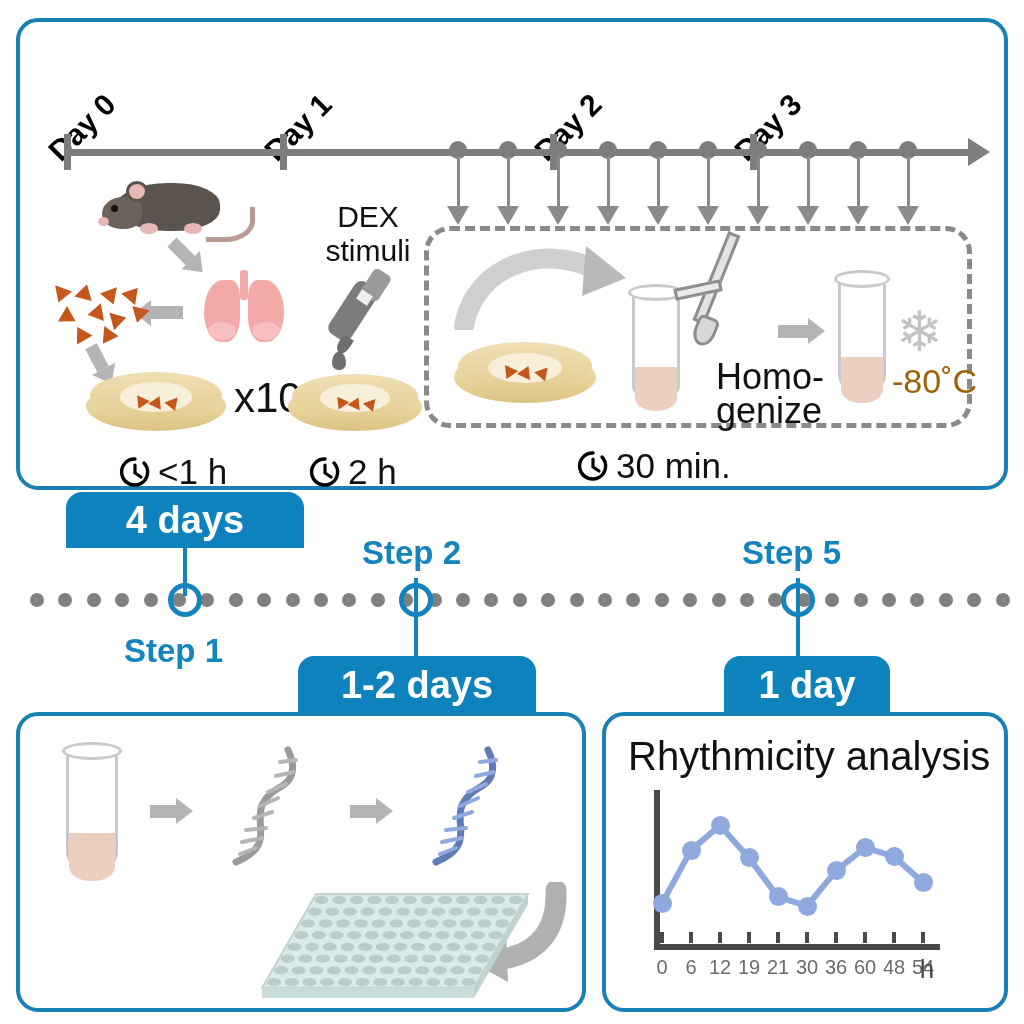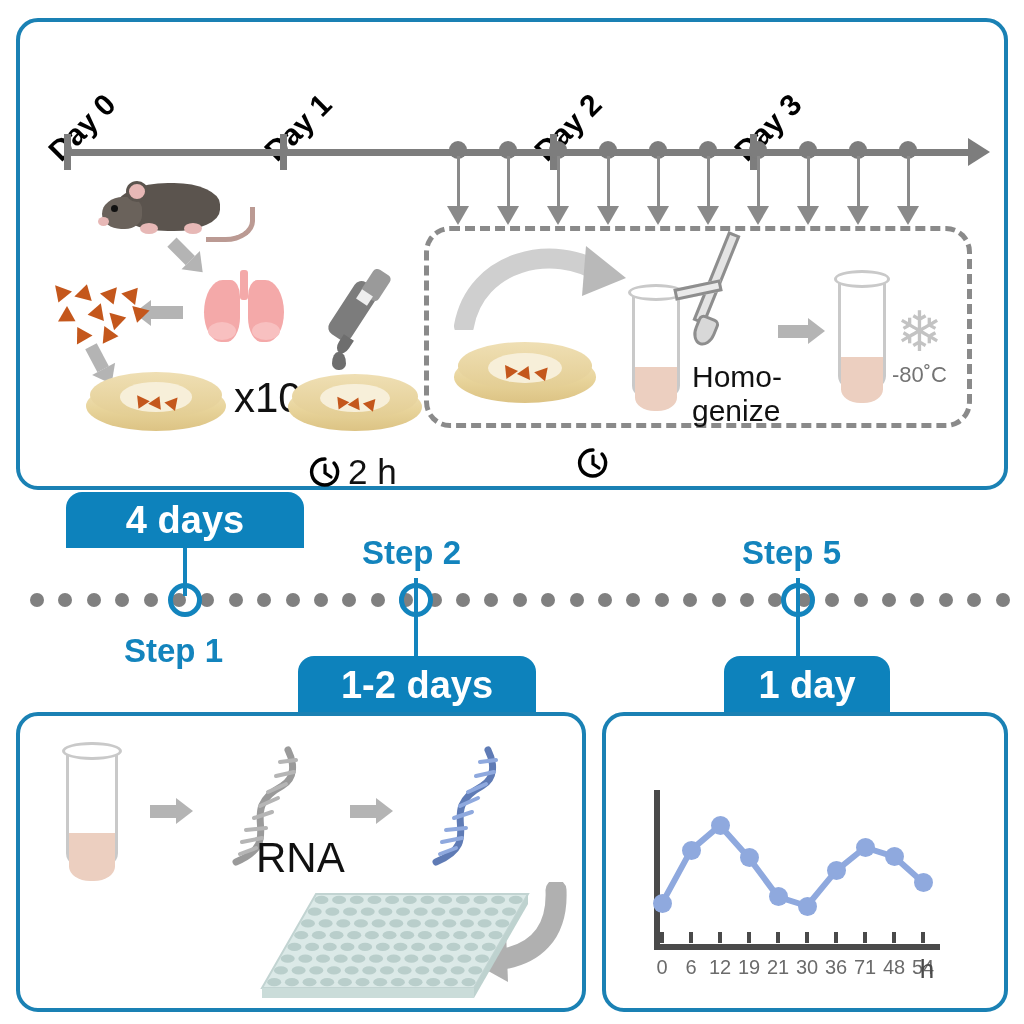--- a/index.html
+++ b/index.html
@@ -182,20 +182,24 @@
   <div class="dish" style="left:66px;top:350px;width:140px;height:64px;">
     <div class="rim"></div>
       <div class="top"></div>
       <div class="med"></div>
     <div class="frag" style="left:46px;top:24px;transform:rotate(205deg) scale(.78);"></div>
     <div class="frag" style="left:62px;top:22px;transform:rotate(25deg) scale(.78);"></div>
     <div class="frag" style="left:78px;top:26px;transform:rotate(160deg) scale(.78);"></div>
   </div>
   <div class="txt" style="left:214px;top:352px;font-size:42px;">x10</div>
 
+  <div class="txt dex" style="left:288px;top:178px;width:120px;">
+    <span>DEX</span><br>
+    <span>stimuli</span>
+  </div>
 
   <div style="position:absolute;left:306px;top:248px;width:84px;height:96px;">
     <div style="position:absolute;left:14px;top:10px;width:26px;height:62px;background:#7c7c7c;border-radius:8px;transform:rotate(33deg);transform-origin:center;"></div>
     <div style="position:absolute;left:40px;top:0px;width:20px;height:30px;background:#9a9a9a;border-radius:5px;transform:rotate(33deg);"></div>
     <div style="position:absolute;left:32px;top:22px;width:13px;height:11px;background:#eee;transform:rotate(33deg);"></div>
     <div style="position:absolute;left:12px;top:66px;width:12px;height:18px;background:#6e6e6e;border-radius:0 0 50% 50%;transform:rotate(33deg);"></div>
     <div style="position:absolute;left:6px;top:82px;width:14px;height:18px;background:#6e6e6e;border-radius:50% 50% 50% 50%/70% 70% 40% 40%;"></div>
   </div>
 
   <div class="dish" style="left:268px;top:352px;width:134px;height:62px;">
@@ -226,55 +230,65 @@
   <div class="tube" style="left:612px;top:262px;width:48px;height:130px;">
     <div class="body"></div>
       <div class="fill"></div>
       <div class="cap"></div>
   </div>
   <div style="position:absolute;left:660px;top:208px;width:70px;height:130px;">
     <div style="position:absolute;left:30px;top:0px;width:13px;height:96px;background:#e4e4e4;border:3px solid #8e8e8e;box-sizing:border-box;transform:rotate(22deg);"></div>
     <div style="position:absolute;left:14px;top:86px;width:22px;height:30px;background:#d8d8d8;border:3px solid #8e8e8e;box-sizing:border-box;border-radius:6px 6px 50% 50%;transform:rotate(22deg);"></div>
     <div style="position:absolute;left:-6px;top:54px;width:48px;height:12px;background:#eaeaea;border:3px solid #8e8e8e;box-sizing:border-box;transform:rotate(-12deg);"></div>
   </div>
-  <div class="txt" style="left:672px;top:338px;font-size:30px;line-height:34px;text-align:left;">
+  <div class="txt" style="left:696px;top:338px;font-size:36px;line-height:34px;text-align:left;">
     <span>Homo-</span><br>
     <span>genize</span>
   </div>
 
   <div class="garrow" style="left:758px;top:296px;">
     <div class="shaft" style="width:30px;"></div>
       <div class="head"></div>
   </div>
 
   <div class="tube" style="left:818px;top:248px;width:48px;height:136px;">
     <div class="body"></div>
       <div class="fill"></div>
       <div class="cap"></div>
   </div>
 
   <div style="position:absolute;left:876px;top:282px;font-size:56px;color:#c3c3c3;line-height:1;">❄</div>
-  <div class="txt" style="left:872px;top:340px;font-size:22px;color:#737373;">-80˚C</div>
-
+  <div class="txt" style="left:872px;top:340px;font-size:34px;color:#a16207;">-80˚C</div>
+
+  <div class="timing" style="left:98px;top:430px;">
+    <span class="clock">
+      <svg viewBox="0 0 34 34" width="34" height="34">
+          <path d="M17 4 A13 13 0 1 0 26 8" stroke="#000" stroke-width="3.4" fill="none" stroke-linecap="round"></path>
+          <path d="M17 10 v8 l6 4" stroke="#000" stroke-width="3.2" fill="none" stroke-linecap="round"></path>
+        </svg>
+    </span>
+    <span>&lt;1 h</span>
+  </div>
   <div class="timing" style="left:288px;top:430px;">
     <span class="clock">
       <svg viewBox="0 0 34 34" width="34" height="34">
           <path d="M17 4 A13 13 0 1 0 26 8" stroke="#000" stroke-width="3.4" fill="none" stroke-linecap="round"></path>
           <path d="M17 10 v8 l6 4" stroke="#000" stroke-width="3.2" fill="none" stroke-linecap="round"></path>
         </svg>
     </span>
     <span>2 h</span>
   </div>
   <div class="timing" style="left:556px;top:424px;">
     <span class="clock">
       <svg viewBox="0 0 34 34" width="34" height="34">
           <path d="M17 4 A13 13 0 1 0 26 8" stroke="#000" stroke-width="3.4" fill="none" stroke-linecap="round"></path>
           <path d="M17 10 v8 l6 4" stroke="#000" stroke-width="3.2" fill="none" stroke-linecap="round"></path>
         </svg>
     </span>
+    <span>30 min.</span>
   </div>
 </div>
 
 <div id="track-dots">
     <div class="track-dot" style="left: 30px; top: 593px;"></div>
     <div class="track-dot" style="left: 58.4px; top: 593px;"></div>
     <div class="track-dot" style="left: 86.8px; top: 593px;"></div>
     <div class="track-dot" style="left: 115.2px; top: 593px;"></div>
     <div class="track-dot" style="left: 143.6px; top: 593px;"></div>
     <div class="track-dot" style="left: 172px; top: 593px;"></div>
@@ -342,21 +356,20 @@
       <path d="M24,112 L40,106"></path>
         <path d="M26,100 L46,96"></path>
         <path d="M30,88 L50,86"></path>
       <path d="M38,76 L56,70"></path>
         <path d="M44,64 L62,56"></path>
         <path d="M52,50 L70,42"></path>
       <path d="M60,34 L78,30"></path>
         <path d="M64,20 L80,18"></path>
     </g>
   </svg>
-  <div class="bigtxt" style="left:236px;top:118px;">RNA</div>
 
   <div class="garrow" style="left:330px;top:82px;">
     <div class="shaft" style="width:26px;"></div>
       <div class="head"></div>
   </div>
 
   <svg class="helix" style="left:396px;top:26px;width:90px;height:126px;" viewBox="0 0 90 126">
     <path d="M20,120 C72,98 18,70 66,44 C80,36 78,20 72,8" stroke="#5f7bb5" stroke-width="7" fill="none" stroke-linecap="round"></path>
     <g stroke="#8fa9de" stroke-width="4" stroke-linecap="round">
       <path d="M24,112 L40,106"></path>
@@ -475,20 +488,21 @@
         <ellipse cx="137.875" cy="94.125" rx="7" ry="4.2" fill="#b9cecb"></ellipse>
         <ellipse cx="155.54166666666669" cy="94.125" rx="7" ry="4.2" fill="#b9cecb"></ellipse>
         <ellipse cx="173.20833333333331" cy="94.125" rx="7" ry="4.2" fill="#b9cecb"></ellipse>
         <ellipse cx="190.875" cy="94.125" rx="7" ry="4.2" fill="#b9cecb"></ellipse>
         <ellipse cx="208.54166666666669" cy="94.125" rx="7" ry="4.2" fill="#b9cecb"></ellipse>
       </g>
   </svg>
 </div>
 
 <div class="panel" id="panel-step3">
+  <div class="chart-title" style="left:22px;top:18px;">Rhythmicity analysis</div>
 
   <div class="ax" style="left:48px;top:74px;width:6px;height:160px;"></div>
   <div class="ax" style="left:48px;top:228px;width:286px;height:6px;"></div>
 
   <svg style="position:absolute;left:48px;top:70px;width:300px;height:164px;" viewBox="0 0 300 164" preserveAspectRatio="none">
     <polyline id="curve" fill="none" stroke="#8fa9de" stroke-width="6" stroke-linejoin="round" stroke-linecap="round" points="8,117.4 37,64.1 66,39.400000000000006 95,71.9 124,110.9 153,120 182,84.9 211,61.5 240,70.60000000000001 269,96.6"></polyline>
   </svg>
   <div id="chart-points">
       <div class="pt" style="left: 46.5px; top: 177.9px;"></div>
       <div class="pt" style="left: 75.5px; top: 124.6px;"></div>
@@ -514,18 +528,18 @@
       <div class="tick" style="left: 315px; top: 216px;"></div>
     </div>
   <div id="chart-ticklabels">
       <div class="ticklbl" style="left: 41px; top: 240px; width: 30px;">0</div>
       <div class="ticklbl" style="left: 70px; top: 240px; width: 30px;">6</div>
       <div class="ticklbl" style="left: 99px; top: 240px; width: 30px;">12</div>
       <div class="ticklbl" style="left: 128px; top: 240px; width: 30px;">19</div>
       <div class="ticklbl" style="left: 157px; top: 240px; width: 30px;">21</div>
       <div class="ticklbl" style="left: 186px; top: 240px; width: 30px; text-align: center;">30</div>
       <div class="ticklbl" style="left: 215px; top: 240px; width: 30px;">36</div>
-      <div class="ticklbl" style="left: 244px; top: 240px; width: 30px;">71</div>
+      <div class="ticklbl" style="left: 244px; top: 240px; width: 30px;">60</div>
       <div class="ticklbl" style="left: 273px; top: 240px; width: 30px;">48</div>
       <div class="ticklbl" style="left: 302px; top: 240px; width: 30px;">54</div>
     </div>
   <div class="ticklbl" style="left:306px;top:238px;width:30px;font-size:26px;color:#4a4a4a;">h</div>
 </div>
 
 </body></html>

